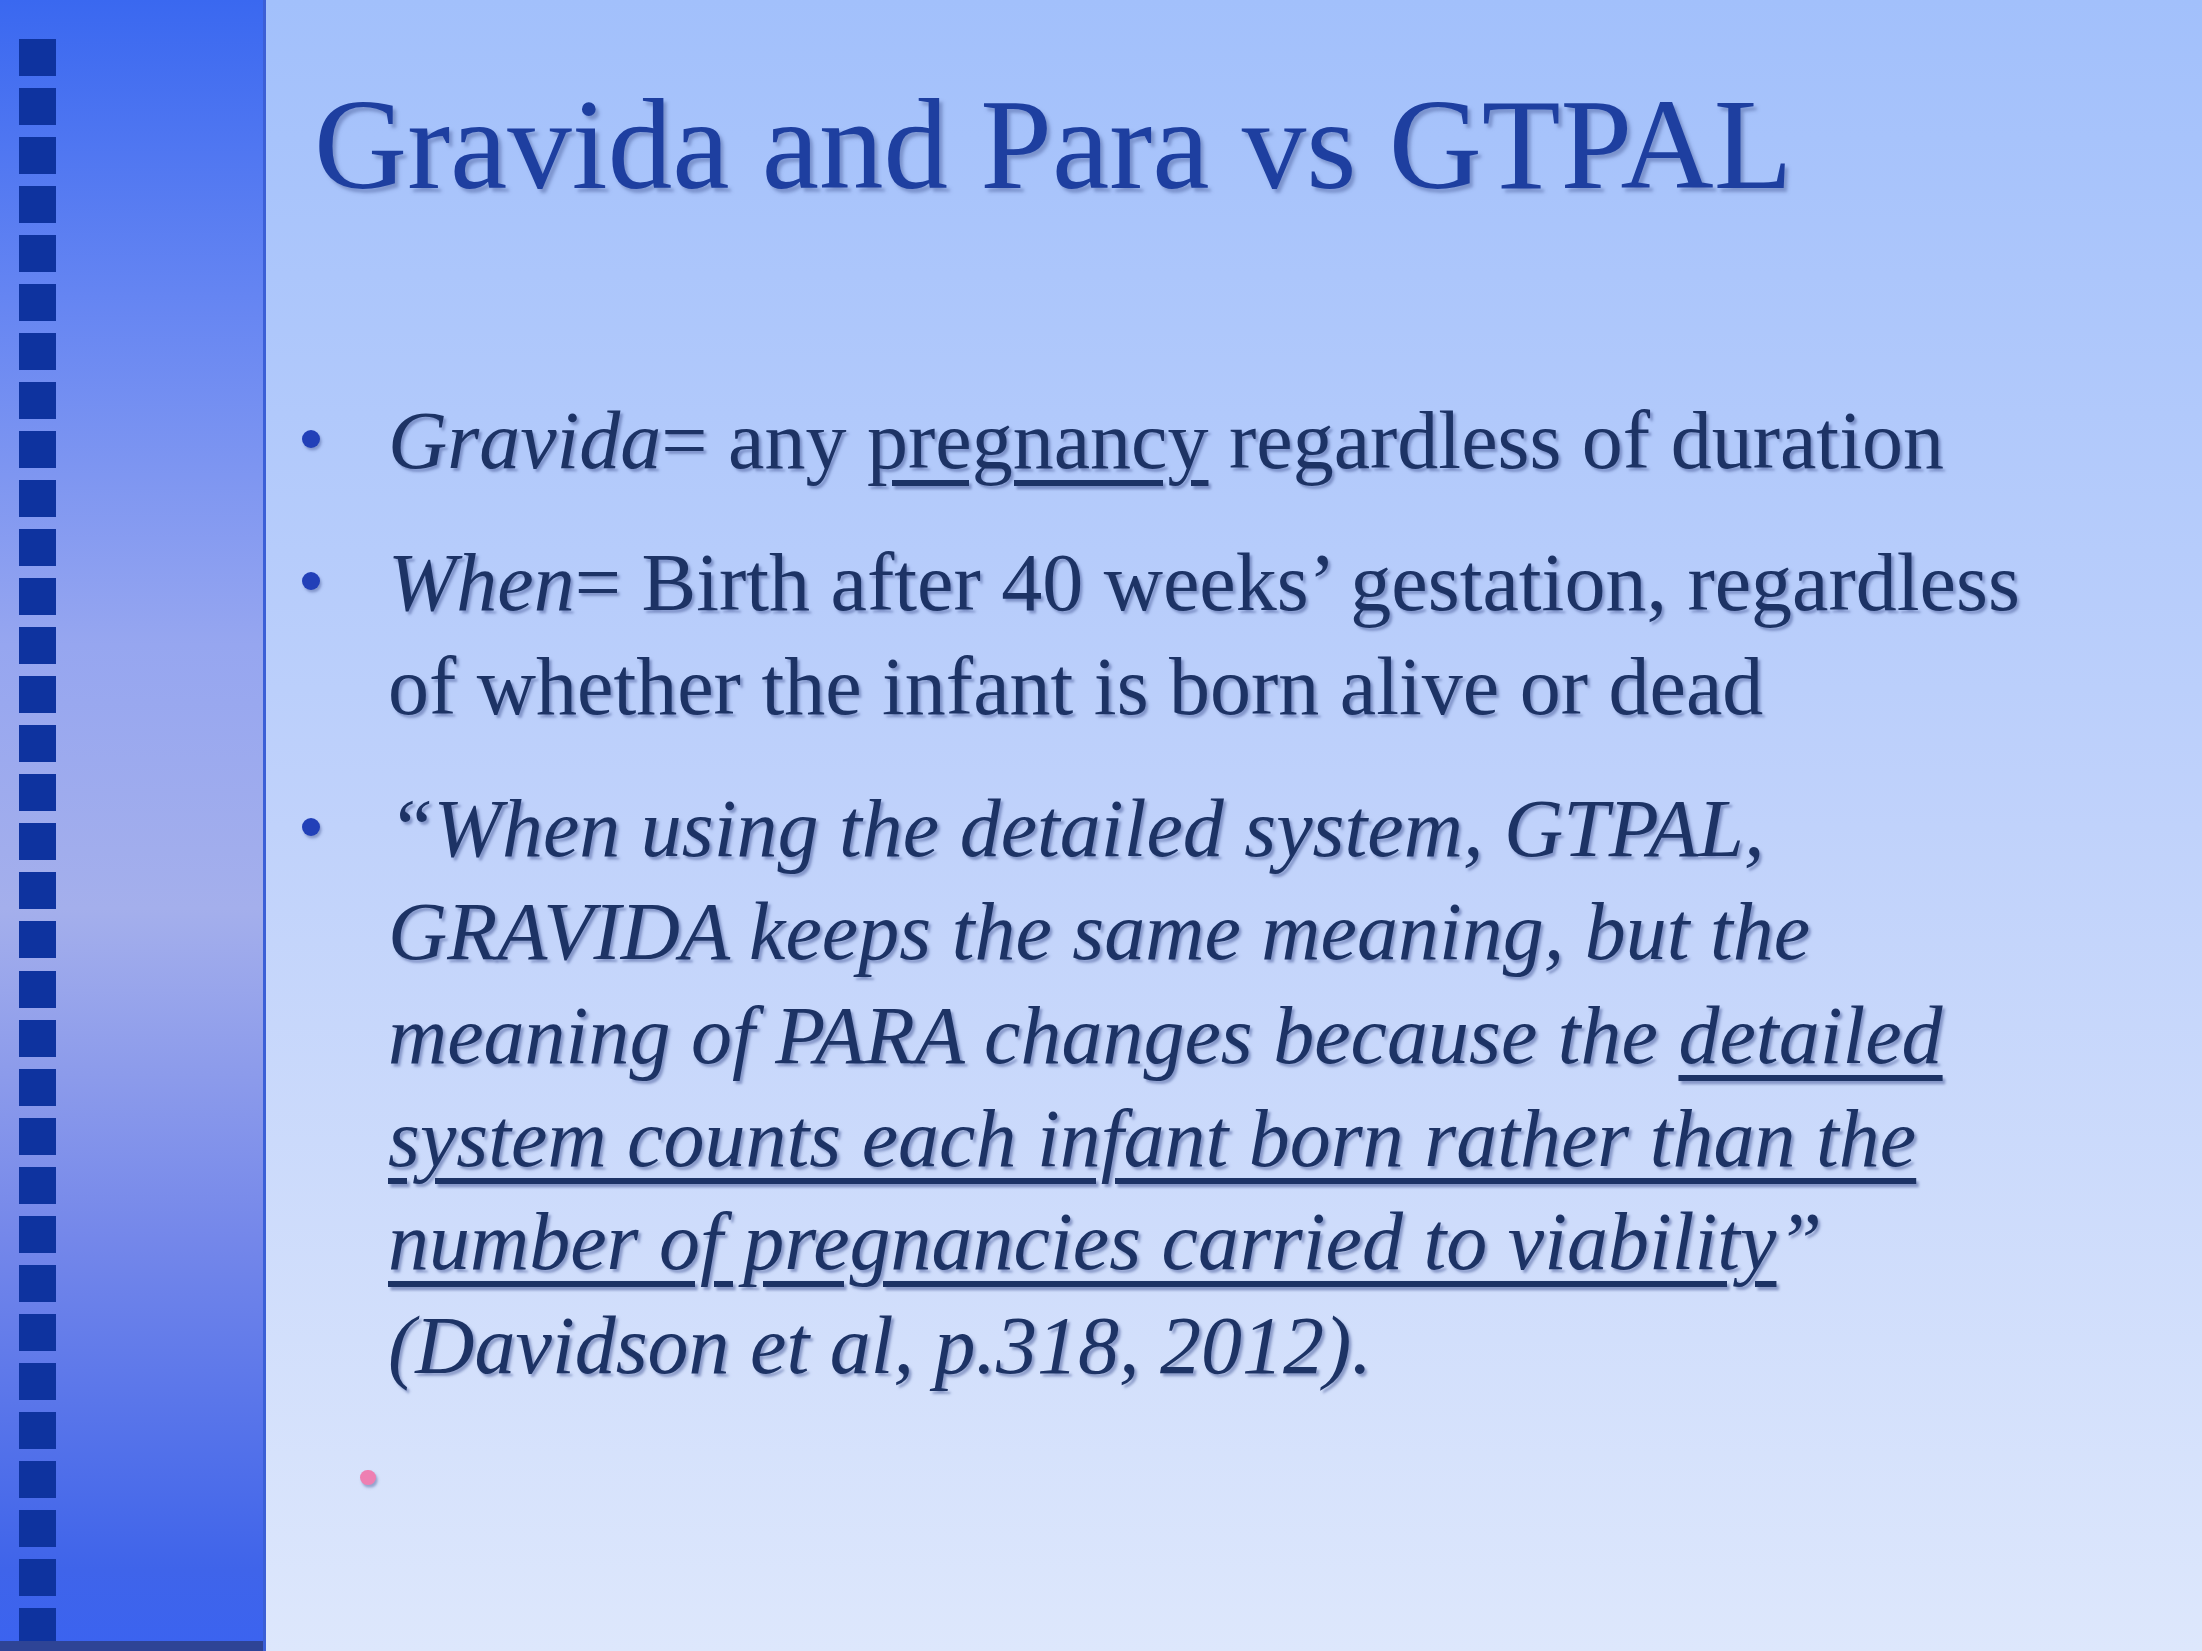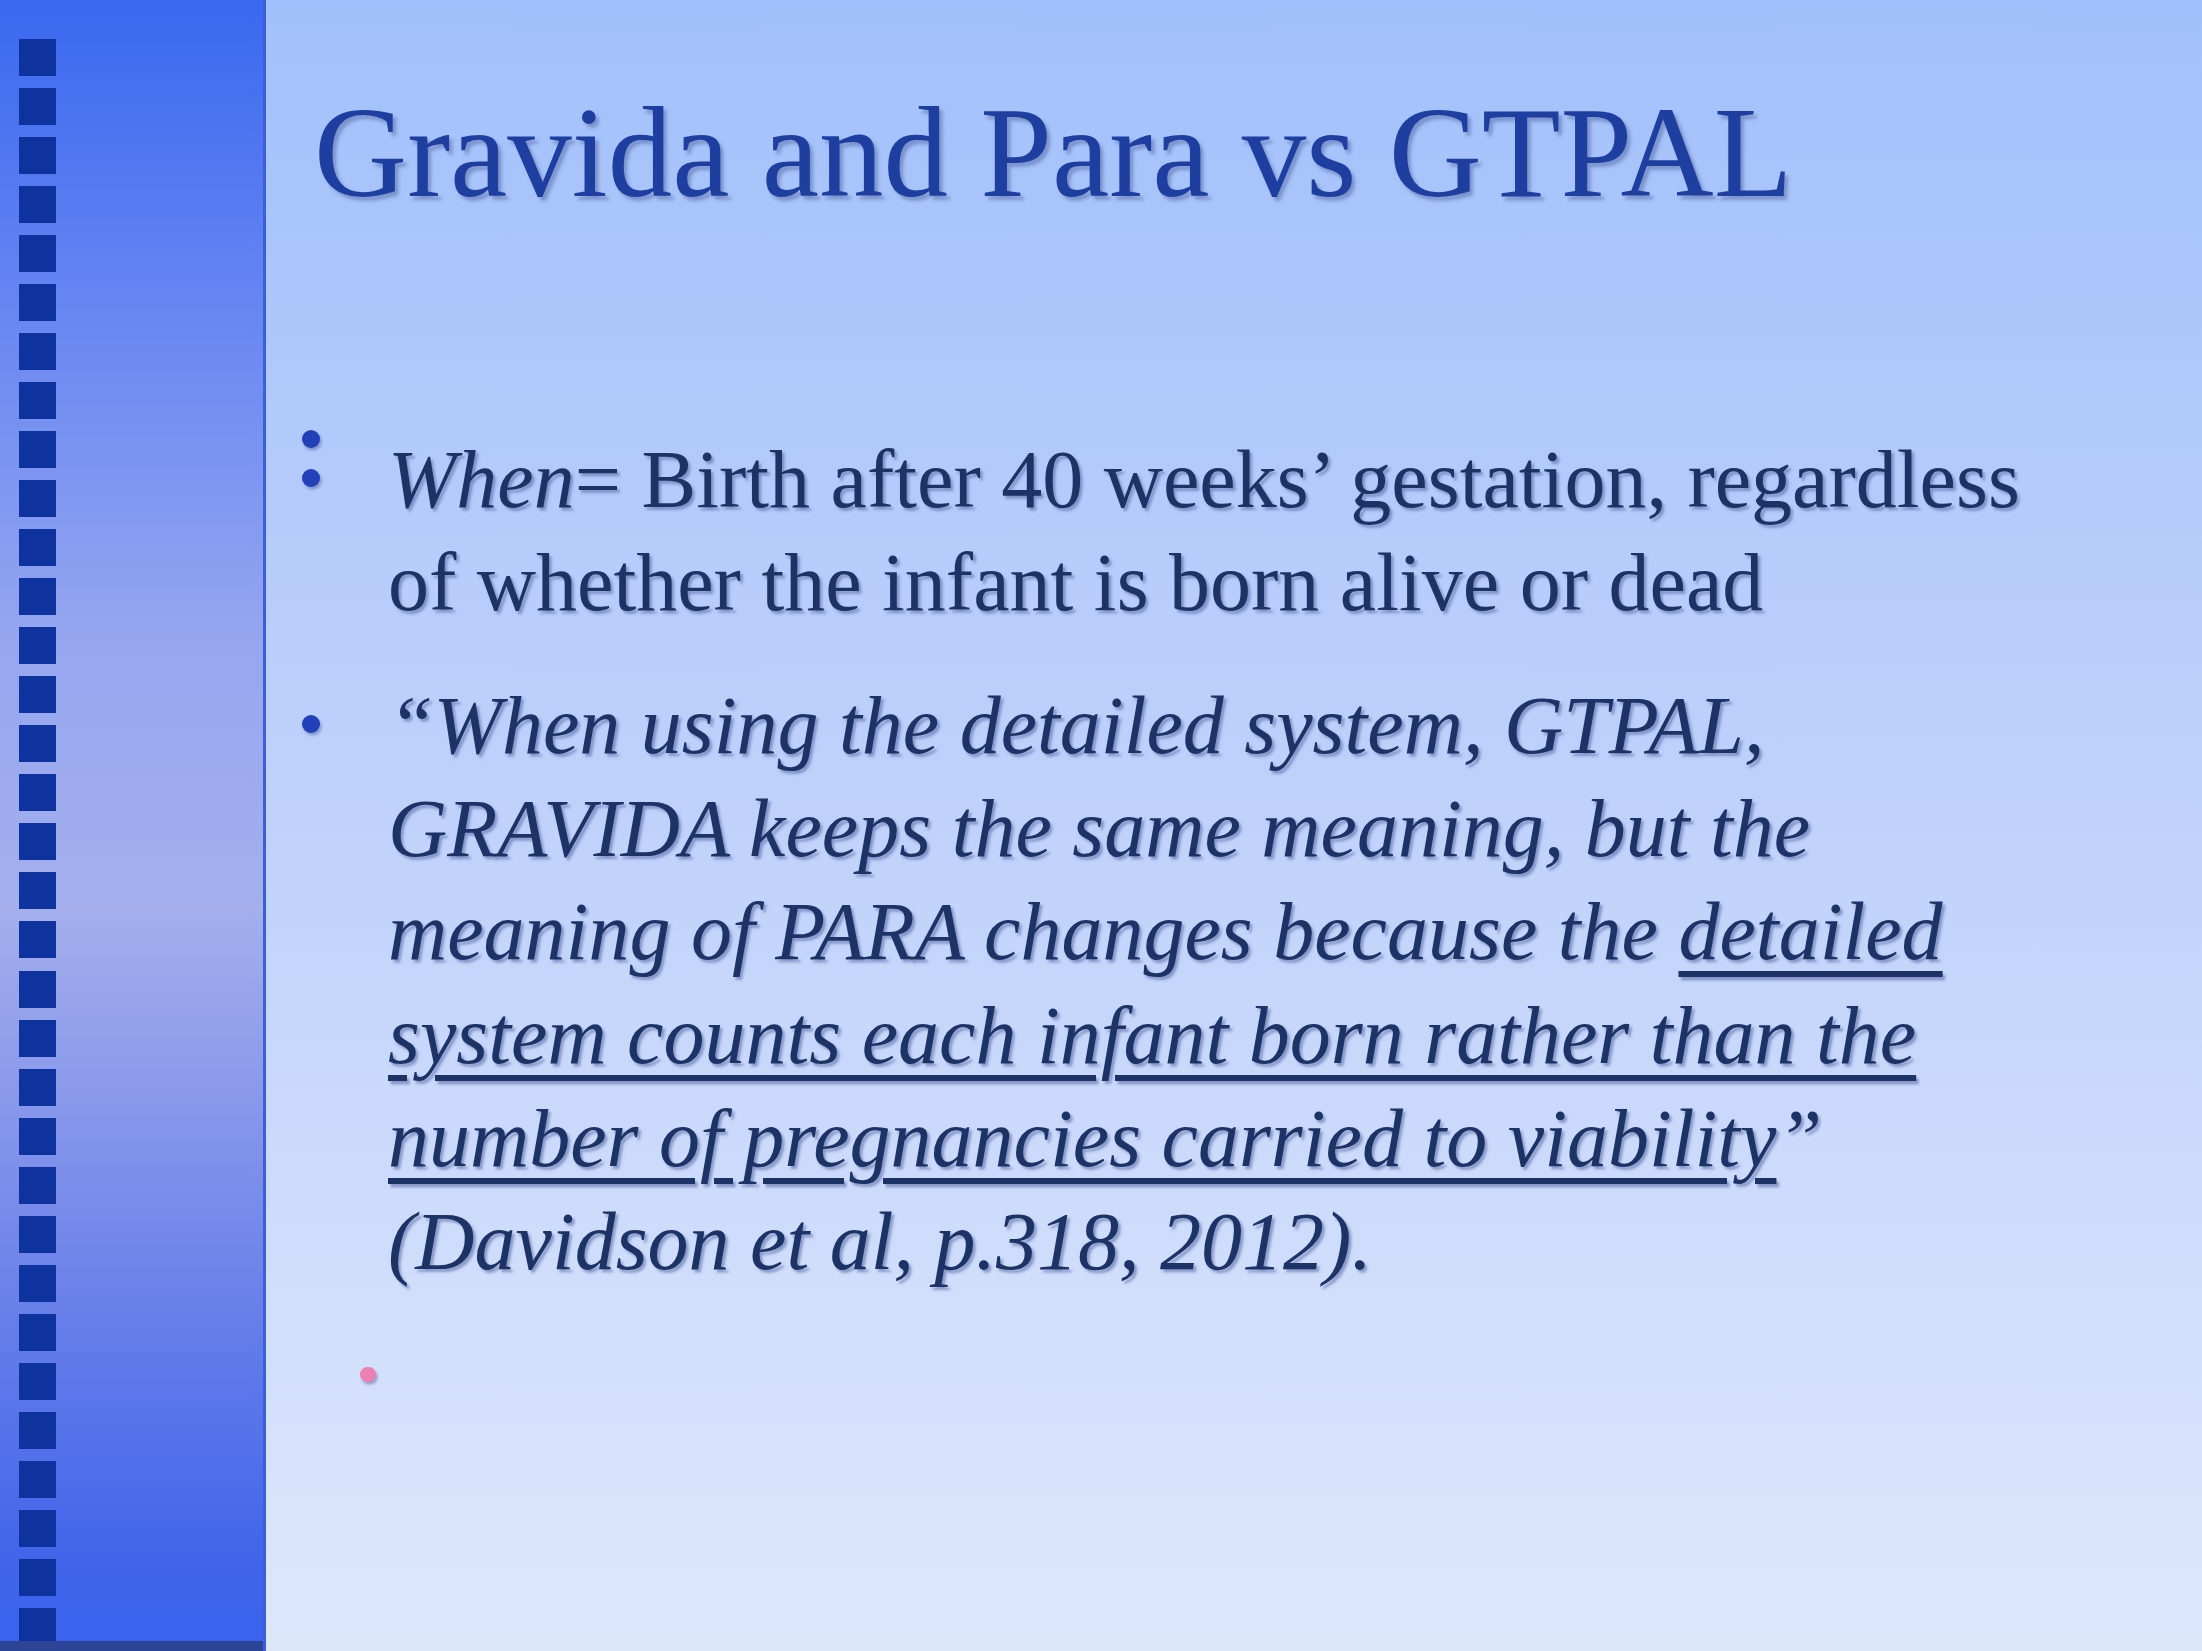--- a/index.html
+++ b/index.html
@@ -18,21 +18,21 @@
     background:linear-gradient(180deg,#3a68f0 0%,#6585f2 18%,#96a6f0 39%,#a4afec 55%,#7487ea 75%,#3f64ea 95%,#3b63f0 100%);
     border-right:3.4px solid #3b5fd6;
   }
   .sidebar-bottom-strip{
     position:absolute;left:0;bottom:0;width:263px;height:11.2px;background:#2e4496;
   }
   .sq{
     position:absolute;left:19px;width:37px;height:37px;background:var(--sidebar-square);
   }
   .title{
-    position:absolute;left:314px;top:82px;font-size:129px;line-height:1.1;
+    position:absolute;left:314px;top:74px;font-size:129px;line-height:1.1;
     color:var(--title);white-space:nowrap;
     text-shadow:3.4px 4.3px 3.4px rgba(80,100,160,0.5);
   }
   .content{
     position:absolute;left:293px;top:389px;width:1884px;
     color:var(--body);font-size:82px;line-height:1.26;
     text-shadow:2.6px 3.4px 2.6px rgba(82,100,160,0.55);
   }
   .b-item{position:relative;padding-left:95px;margin-bottom:39px;}
   .b-item.sub{font-size:69px;line-height:1.26;padding-left:198px;margin-top:12px;margin-bottom:0;}
@@ -84,19 +84,19 @@
         <div class="sq" style="top: 1510px;"></div>
         <div class="sq" style="top: 1559px;"></div>
         <div class="sq" style="top: 1608px;"></div>
       </div>
     <div class="sidebar-bottom-strip"></div>
   </div>
 
   <div class="title">Gravida and Para vs GTPAL</div>
 
   <div class="content" id="bullets">
-      <div class="b-item"><span class="dot"></span></div>
+      <div class="b-item"><span class="dot"></span><span><span class="it ">Gravida</span><span class="">= any </span><span class="u ">pregnancy</span><span class=""> regardless of duration</span></span></div>
       <div class="b-item"><span class="dot"></span><span><span class="it ">When</span><span class="">= Birth after 40 weeks’ gestation, regardless</span><br><span class="">of whether the infant is born alive or dead</span></span></div>
       <div class="b-item italic"><span class="dot"></span><span><span class="">“When using the detailed system, GTPAL,</span><br><span class="">GRAVIDA keeps the same meaning, but the</span><br><span class="">meaning of PARA changes because the </span><span class="u ">detailed</span><br><span class="u ">system counts each infant born rather than the</span><br><span class="u ">number of pregnancies carried to viability</span><span class="">”</span><br><span class="">(Davidson et al, p.318, 2012).</span></span></div>
       <div class="b-item sub italic"><span class="dot"></span></div>
     </div>
 </div>
 
 
 </body></html>

